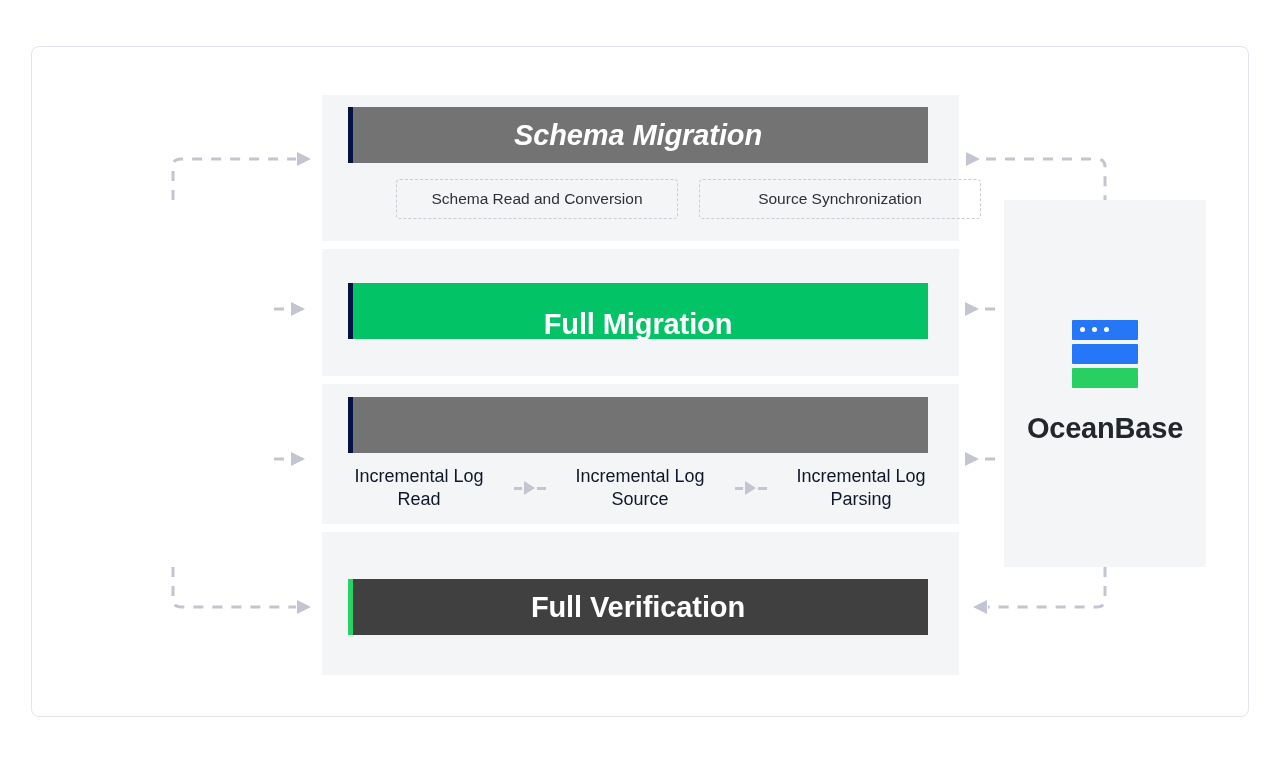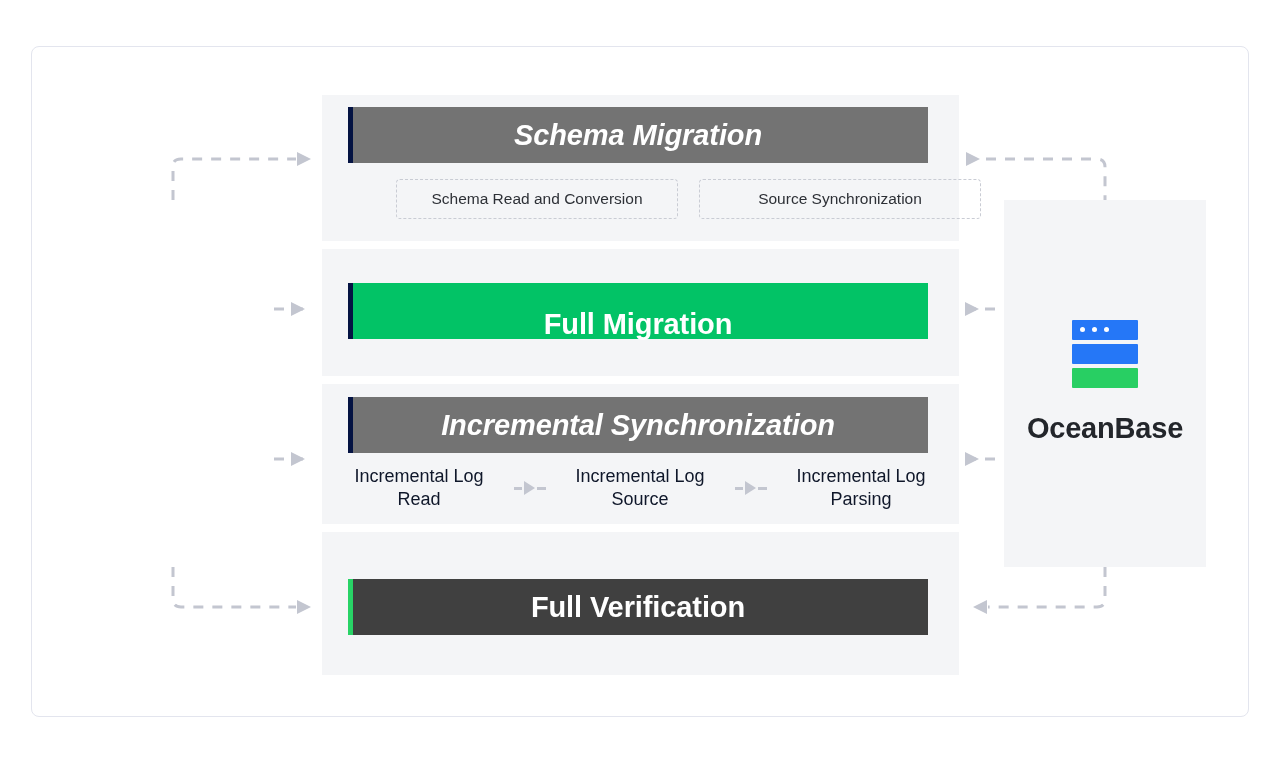--- a/index.html
+++ b/index.html
@@ -287,21 +287,20 @@
   <div class="row r2">
     <div class="band green">
       <span class="band-accent accent-navy"></span>
       <span class="band-title">Full Migration</span>
     </div>
   </div>
 
   <div class="row r3">
     <div class="band blue">
       <span class="band-accent accent-navy"></span>
-      <span class="band-title">Incremental Synchronization</span>
     </div>
     <div class="substeps">
       <div class="substep">
         <div>Incremental Log</div>
         <div>Read</div>
       </div>
       <div class="mini-arrow">
         <span class="dash"></span>
         <span class="head"></span>
         <span class="stem"></span>

